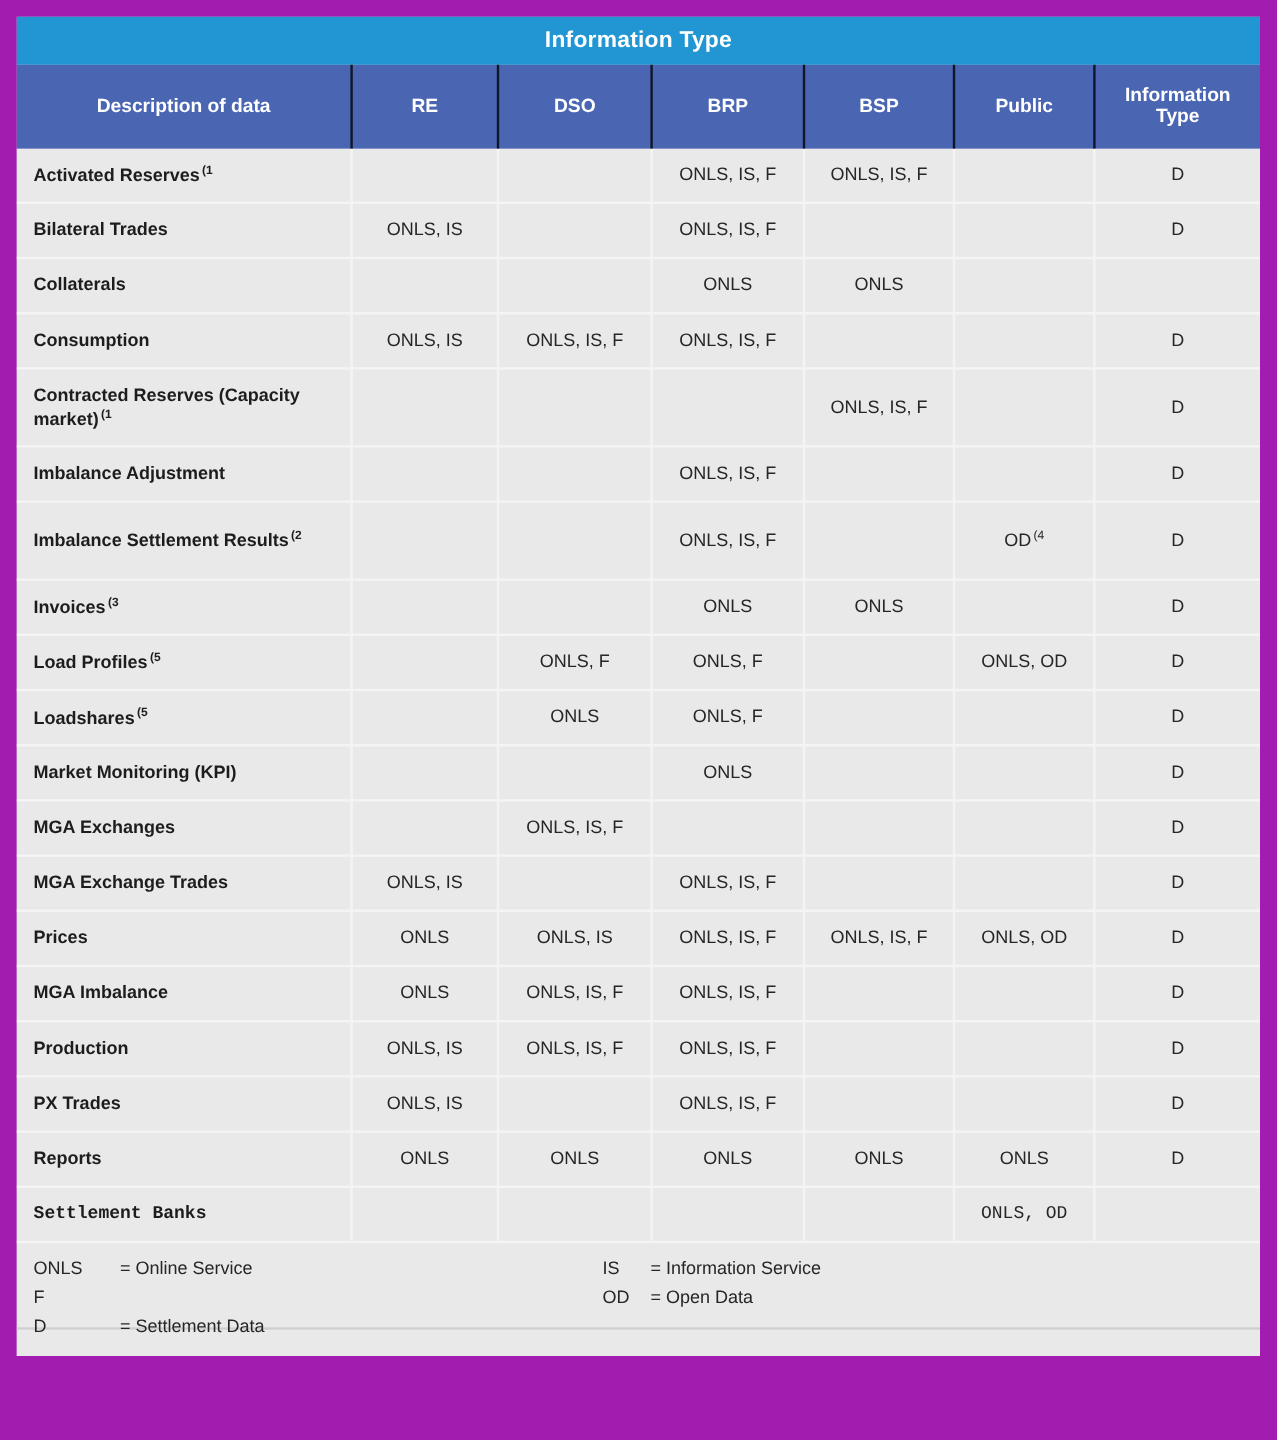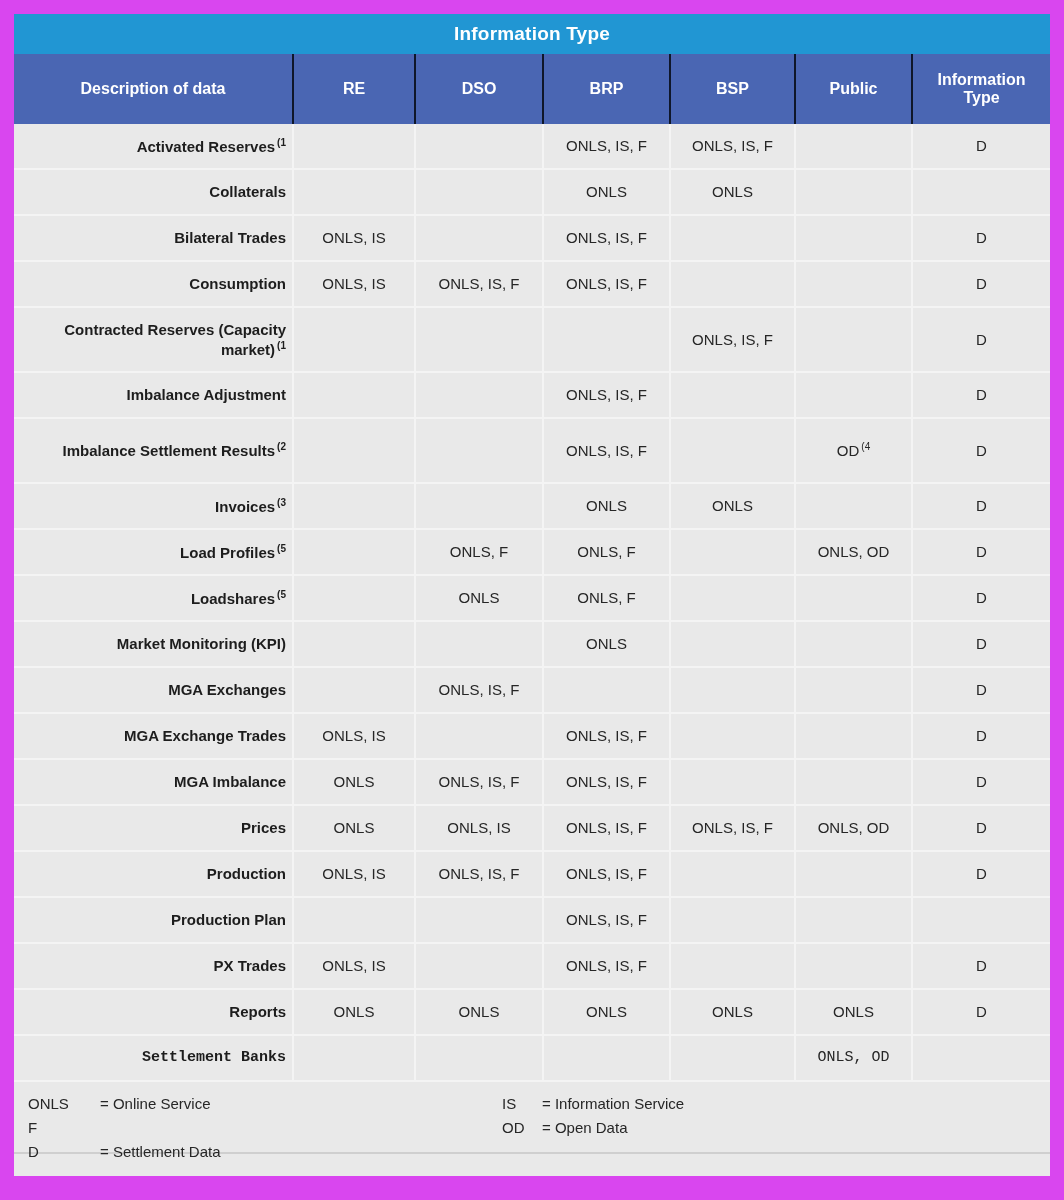--- a/index.html
+++ b/index.html
@@ -13,21 +13,21 @@
     font-family: "Liberation Sans", sans-serif;
     -webkit-font-smoothing: antialiased;
   }
 
   .page {
     position: relative;
     width: 1064px;
     height: 1200px;
     box-sizing: border-box;
     padding: 14px;
-    background: #d946ef;
+    background: #a21caf;
   }
 
   .sheet {
     width: 1036px;
     background: #e9e9e9;
     box-sizing: border-box;
   }
 
   
   .banner {
@@ -78,21 +78,21 @@
     height: 36px;
     padding: 4px 6px;
     border-right: 2px solid #f4f4f4;
     border-bottom: 2px solid #f4f4f4;
     line-height: 1.3;
   }
   tbody td:last-child { border-right: none; }
   tbody tr:last-child td { border-bottom: none; font-family: Liberation Mono, monospace; }
 
   tbody td.desc {
-    text-align: right;
+    text-align: left;
     font-weight: bold;
     font-size: 15px;
     color: #1d1d1d;
     padding-left: 14px;
   }
   tbody tr.tall td { height: 55px; }
 
   sup.fn {
     font-size: 10px;
     vertical-align: super;
@@ -167,36 +167,36 @@
           <tr>
             <td class="desc"><span>Activated Reserves</span><sup class="fn">(1</sup></td>
             <td></td>
             <td></td>
             <td><span>ONLS, IS, F</span></td>
             <td><span>ONLS, IS, F</span></td>
             <td></td>
             <td><span>D</span></td>
           </tr>
           <tr>
+            <td class="desc"><span>Bilateral Trades</span></td>
+            <td><span>ONLS, IS</span></td>
+            <td></td>
+            <td><span>ONLS, IS, F</span></td>
+            <td></td>
+            <td></td>
+            <td><span>D</span></td>
+          </tr>
+          <tr>
             <td class="desc"><span>Collaterals</span></td>
             <td></td>
             <td></td>
             <td><span>ONLS</span></td>
             <td><span>ONLS</span></td>
             <td></td>
             <td></td>
-          </tr>
-          <tr>
-            <td class="desc"><span>Bilateral Trades</span></td>
-            <td><span>ONLS, IS</span></td>
-            <td></td>
-            <td><span>ONLS, IS, F</span></td>
-            <td></td>
-            <td></td>
-            <td><span>D</span></td>
           </tr>
           <tr>
             <td class="desc"><span>Consumption</span></td>
             <td><span>ONLS, IS</span></td>
             <td><span>ONLS, IS, F</span></td>
             <td><span>ONLS, IS, F</span></td>
             <td></td>
             <td></td>
             <td><span>D</span></td>
           </tr>
@@ -275,54 +275,45 @@
           <tr>
             <td class="desc"><span>MGA Exchange Trades</span></td>
             <td><span>ONLS, IS</span></td>
             <td></td>
             <td><span>ONLS, IS, F</span></td>
             <td></td>
             <td></td>
             <td><span>D</span></td>
           </tr>
           <tr>
+            <td class="desc"><span>Prices</span></td>
+            <td><span>ONLS</span></td>
+            <td><span>ONLS, IS</span></td>
+            <td><span>ONLS, IS, F</span></td>
+            <td><span>ONLS, IS, F</span></td>
+            <td><span>ONLS, OD</span></td>
+            <td><span>D</span></td>
+          </tr>
+          <tr>
             <td class="desc"><span>MGA Imbalance</span></td>
             <td><span>ONLS</span></td>
             <td><span>ONLS, IS, F</span></td>
             <td><span>ONLS, IS, F</span></td>
             <td></td>
             <td></td>
             <td><span>D</span></td>
           </tr>
           <tr>
-            <td class="desc"><span>Prices</span></td>
-            <td><span>ONLS</span></td>
-            <td><span>ONLS, IS</span></td>
-            <td><span>ONLS, IS, F</span></td>
-            <td><span>ONLS, IS, F</span></td>
-            <td><span>ONLS, OD</span></td>
-            <td><span>D</span></td>
-          </tr>
-          <tr>
             <td class="desc"><span>Production</span></td>
             <td><span>ONLS, IS</span></td>
             <td><span>ONLS, IS, F</span></td>
             <td><span>ONLS, IS, F</span></td>
             <td></td>
             <td></td>
             <td><span>D</span></td>
-          </tr>
-          <tr>
-            <td class="desc"><span>Production Plan</span></td>
-            <td></td>
-            <td></td>
-            <td><span>ONLS, IS, F</span></td>
-            <td></td>
-            <td></td>
-            <td></td>
           </tr>
           <tr>
             <td class="desc"><span>PX Trades</span></td>
             <td><span>ONLS, IS</span></td>
             <td></td>
             <td><span>ONLS, IS, F</span></td>
             <td></td>
             <td></td>
             <td><span>D</span></td>
           </tr>

